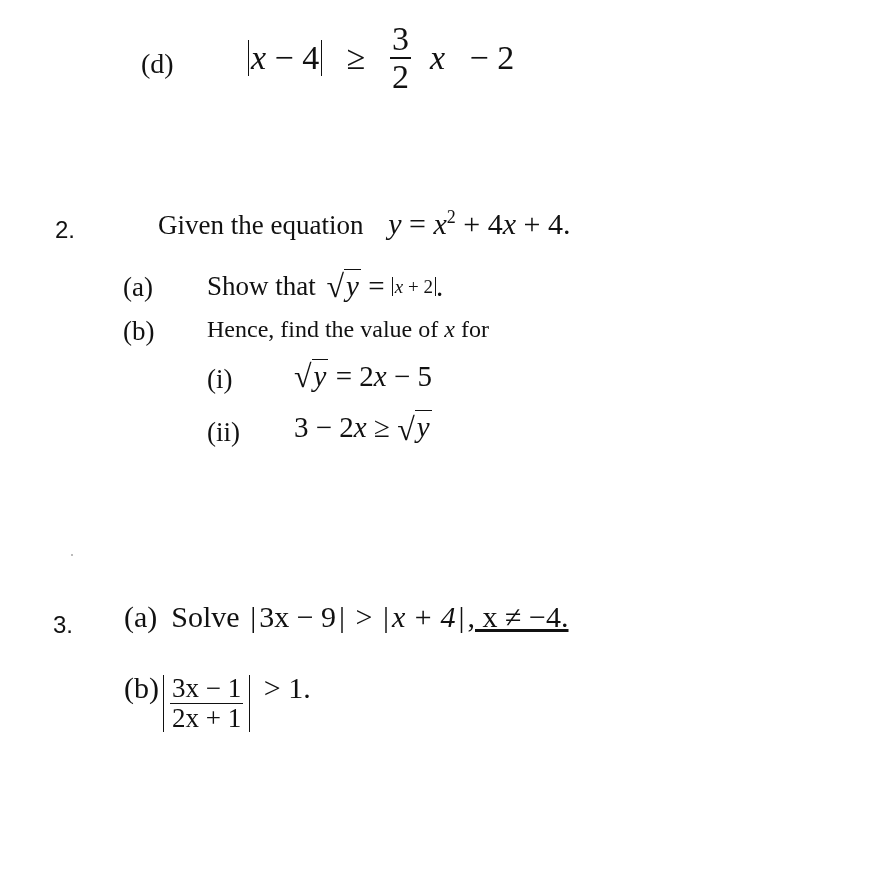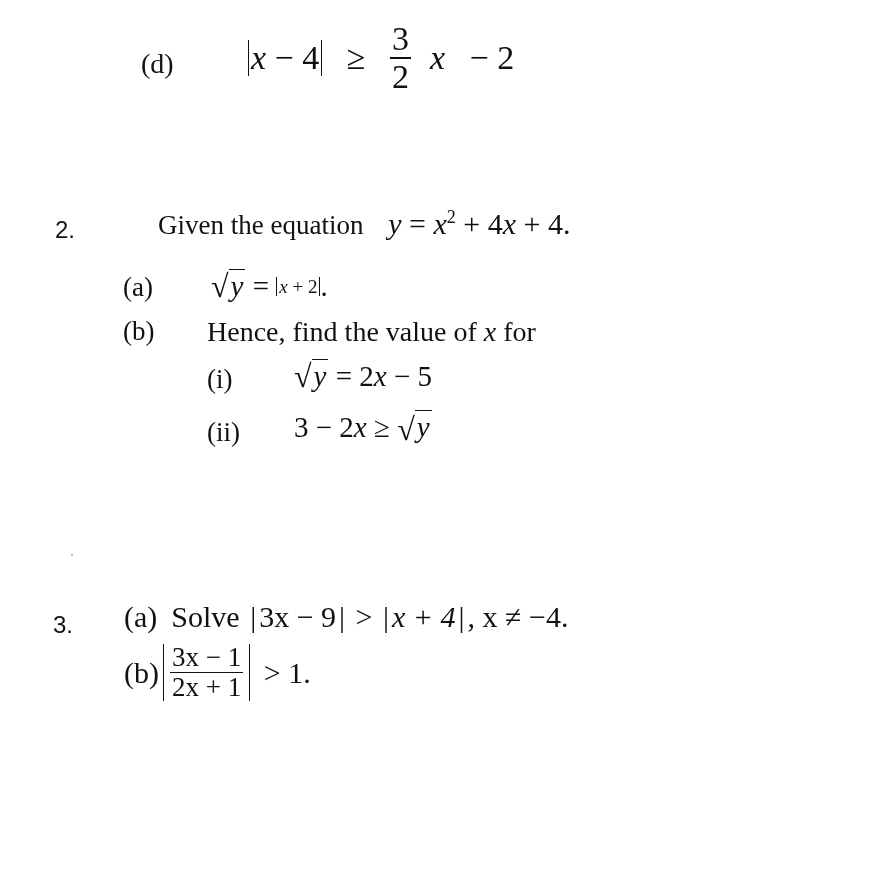--- a/index.html
+++ b/index.html
@@ -35,29 +35,30 @@
   <span style="white-space:pre;"> − 2</span>
 </div>
 
 <div class="abs sans" style="left:55px; top:216px; font-size:24px;">2.</div>
 <div class="abs serif" style="left:158px; top:207px; font-size:27px;">
   <span style="white-space:pre;">Given the equation </span><span style="font-size:30px; margin-left:18px;"><span class="it">y</span><span style="white-space:pre;"> = </span><span class="it">x</span><sup style="font-size:18px;">2</sup><span style="white-space:pre;"> + 4</span><span class="it">x</span><span style="white-space:pre;"> + 4.</span></span>
 </div>
 
 <div class="abs serif" style="left:123px; top:272px; font-size:27px;">(a)</div>
 <div class="abs serif" style="left:207px; top:268px; font-size:27px; display:flex; align-items:center;">
+  <span style="white-space:pre;">Show that </span>
   <span style="font-size:32px; margin-left:4px;">√</span>
     <span class="sqrt"><span class="rad it" style="font-size:29px;">y</span></span>
   <span style="white-space:pre; font-size:29px;"> = </span>
   <span class="abs-bars" style="font-size:19px;"><span class="it">x</span><span style="white-space:pre;"> + 2</span></span>
   <span style="font-size:29px;">.</span>
 </div>
 
 <div class="abs serif" style="left:123px; top:316px; font-size:27px;">(b)</div>
-<div class="abs serif" style="left:207px; top:316px; font-size:28px;text-align:right;">
+<div class="abs serif" style="left:207px; top:316px; font-size:24px;text-align:right;">
   <span style="white-space:pre;">Hence, find the value of </span><span class="it">x</span><span style="white-space:pre;"> for</span>
 </div>
 
 <div class="abs serif" style="left:207px; top:364px; font-size:27px;">(i)</div>
 <div class="abs serif" style="left:294px; top:358px; font-size:29px; display:flex; align-items:center;">
   <span style="font-size:32px;">√</span>
     <span class="sqrt"><span class="rad it">y</span></span>
   <span style="white-space:pre;"> = 2</span>
     <span class="it">x</span>
     <span style="white-space:pre;"> − 5</span>
@@ -79,25 +80,25 @@
 <div class="abs q3" style="left:124px; top:600px; display:flex; align-items:center;">
   <span>(a)</span>
   <span style="white-space:pre; margin-left:14px;">Solve </span>
   <span style="margin:0 3px;">|</span>
     <span style="white-space:pre;">3x − 9</span>
     <span style="margin:0 3px;">|</span>
   <span style="white-space:pre;"> &gt; </span>
   <span style="margin:0 3px;">|</span>
     <span class="it" style="white-space:pre;">x + 4</span>
     <span style="margin:0 3px;">|</span>
-  <span style="white-space:pre;">, x ≠ −4.</span>
+  <span style="white-space:pre;text-decoration:underline;">, x ≠ −4.</span>
 </div>
 
 <div class="abs q3" style="left:124px; top:644px; display:flex; align-items:center;">
   <span>(b)</span>
-  <span style="display:inline-block; border-left:1.5px solid #111; border-right:1.5px solid #111; padding:0 6px; margin-left:4px;">
+  <span style="display:inline-block; border-left:1.5px solid #111; border-right:1.5px solid #111; padding:0 6px; margin-left:4px;margin-top:31px;">
     <span class="frac q3frac">
       <span class="num">3x − 1</span>
       <span class="den">2x + 1</span>
     </span>
   </span>
   <span style="white-space:pre; margin-left:6px;"> &gt; 1.</span>
 </div>
 
 </body></html>

